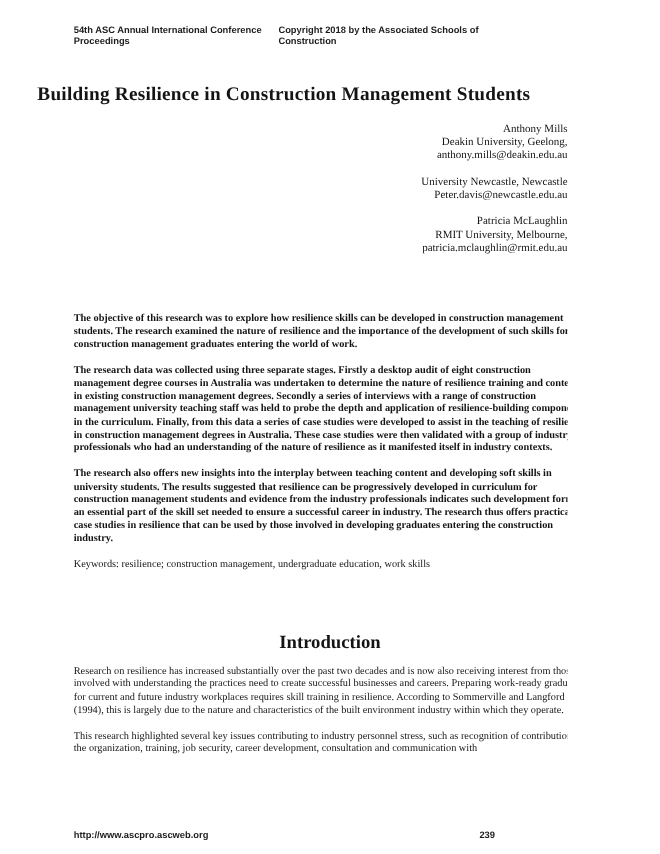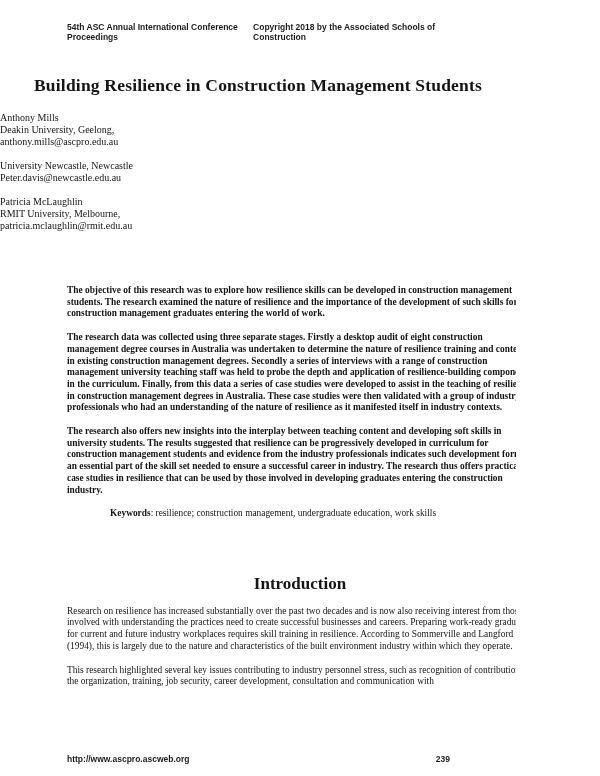--- a/index.html
+++ b/index.html
@@ -32,37 +32,37 @@
     text-align: center;
     font-size: 17.5px;
     font-weight: bold;
     letter-spacing: 0.2px;
   }
   .authors {
     position: absolute;
     top: 112px;
     left: 0;
     width: 100%;
-    text-align: left;
+    text-align: right;
     font-size: 10px;
     line-height: 12px;
   }
   .author-block + .author-block { margin-top: 12px; }
   .abstract {
     position: absolute;
     top: 285px;
     left: 67px;
     width: 466px;
     font-size: 9.4px;
     line-height: 11.7px;
     text-align: left;
   }
   .abstract p { margin: 0 0 12px 0; font-weight: bold; }
   .keywords-line { margin-top: 12px; }
-  .keywords-label { font-weight: bold; margin-left: 43px; }
+  .keywords-label { font-weight: normal; }
   .intro-section {
     position: absolute;
     top: 578px;
     left: 67px;
     width: 466px;
     font-size: 9.4px;
     line-height: 11.7px;
   }
   .section-heading {
     text-align: center;
@@ -94,21 +94,21 @@
     <span>54th ASC Annual International Conference Proceedings</span>
     <span>Copyright 2018 by the Associated Schools of Construction</span>
   </div>
 
   <h1 class="paper-title">Building Resilience in Construction Management Students</h1>
 
   <div class="authors">
     <div class="author-block">
       <div>Anthony Mills</div>
       <div>Deakin University, Geelong,</div>
-      <div>anthony.mills@ascpro.edu.au</div>
+      <div>anthony.mills@deakin.edu.au</div>
     </div>
     <div class="author-block">
       <div>University Newcastle, Newcastle</div>
       <div>Peter.davis@newcastle.edu.au</div>
     </div>
     <div class="author-block">
       <div>Patricia McLaughlin</div>
       <div>RMIT University, Melbourne,</div>
       <div>patricia.mclaughlin@rmit.edu.au</div>
     </div>

